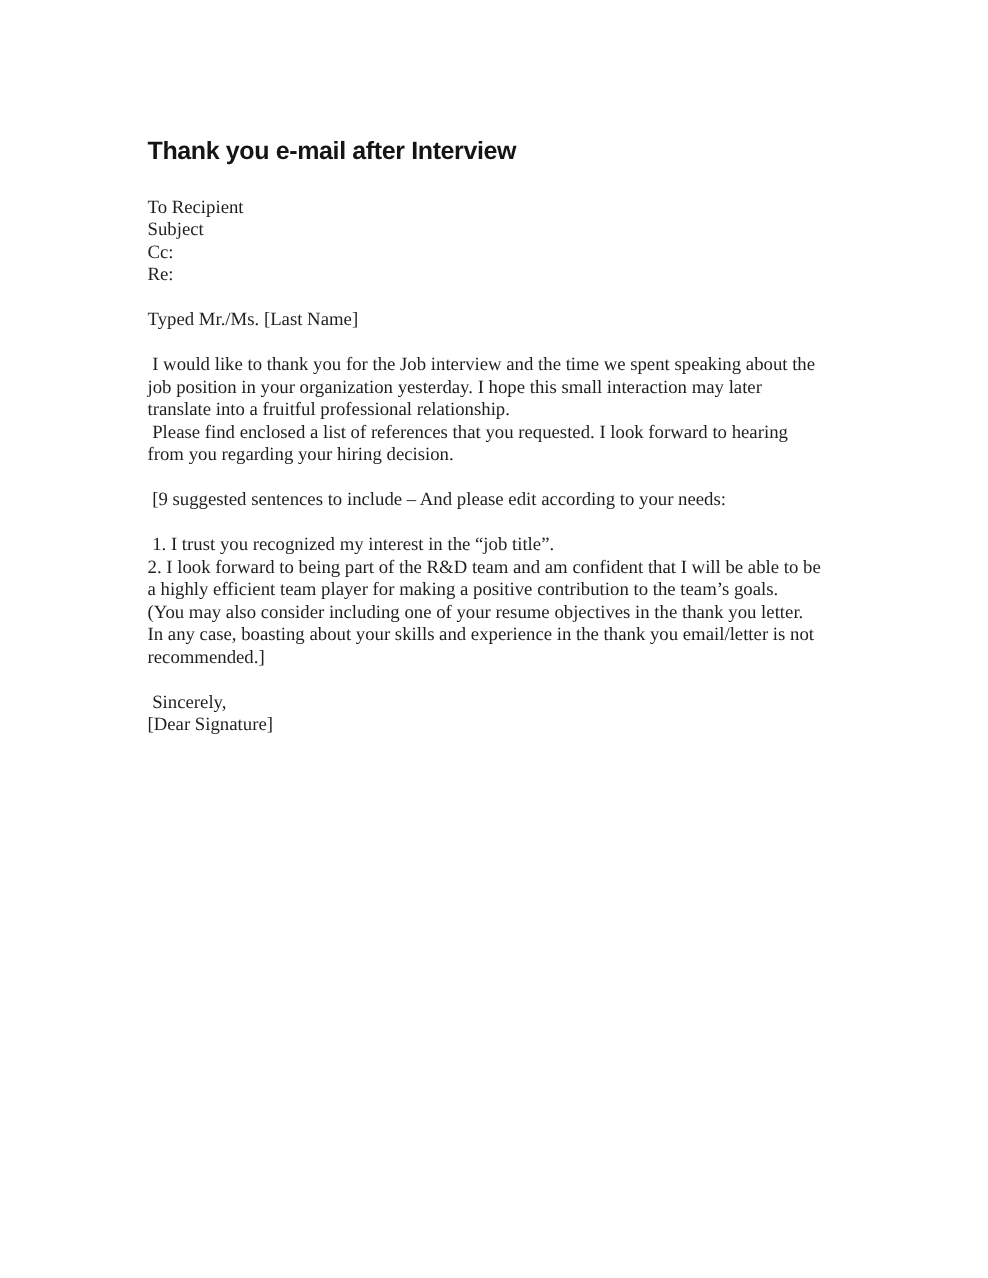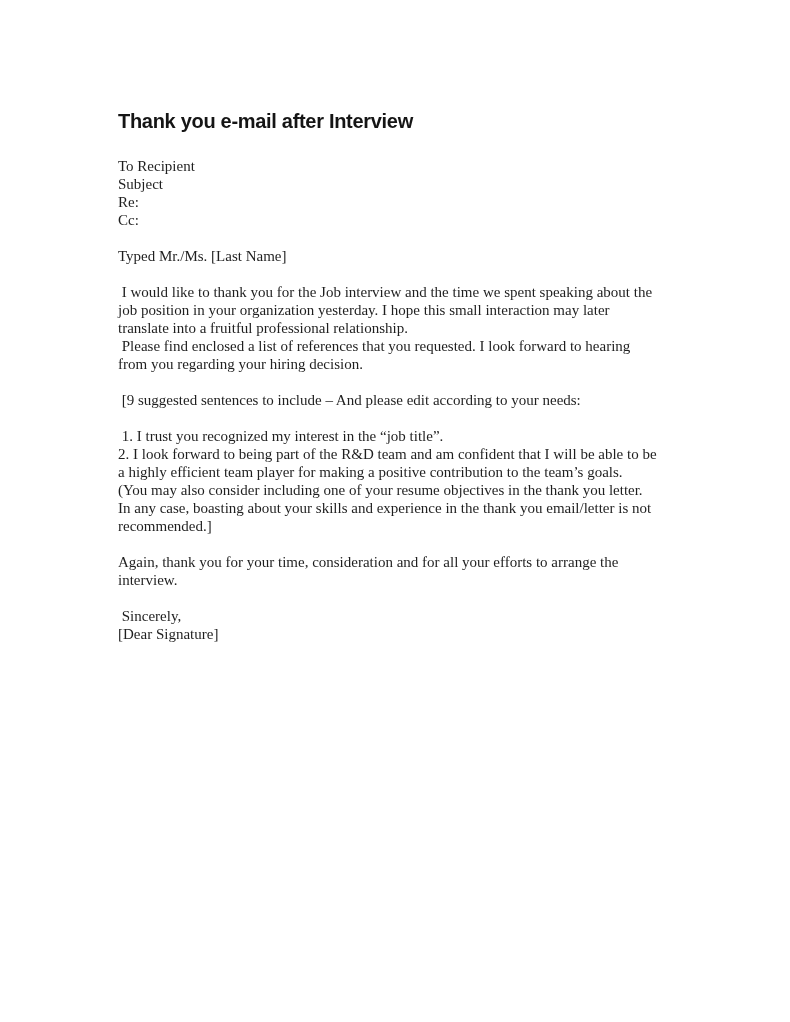--- a/index.html
+++ b/index.html
@@ -53,43 +53,41 @@
 <body>
 
 <div class="page">
   <div class="doc-content">
 
     <h1 class="doc-title">Thank you e-mail after Interview</h1>
 
     <div class="header-block">
       <div class="serif-line">To Recipient</div>
       <div class="serif-line">Subject</div>
+      <div class="serif-line">Cc:</div>
       <div class="serif-line">Re:</div>
-      <div class="serif-line">Cc:</div>
     </div>
 
     <div class="para">Typed Mr./Ms. [Last Name]</div>
 
     <div class="para"> I would like to thank you for the Job interview and the time we spent speaking about the
 job position in your organization yesterday. I hope this small interaction may later
 translate into a fruitful professional relationship.
  Please find enclosed a list of references that you requested. I look forward to hearing
 from you regarding your hiring decision.</div>
 
     <div class="para"> [9 suggested sentences to include – And please edit according to your needs:</div>
 
     <div class="para"> 1. I trust you recognized my interest in the “job title”.
 2. I look forward to being part of the R&amp;D team and am confident that I will be able to be
 a highly efficient team player for making a positive contribution to the team’s goals.
 (You may also consider including one of your resume objectives in the thank you letter.
 In any case, boasting about your skills and experience in the thank you email/letter is not
 recommended.]</div>
 
-    <div class="para">Again, thank you for your time, consideration and for all your efforts to arrange the
-interview.</div>
 
     <div class="signature-block">
       <div class="serif-line"> Sincerely,</div>
       <div class="serif-line">[Dear Signature]</div>
     </div>
 
   </div>
 </div>
 
 </body></html>

